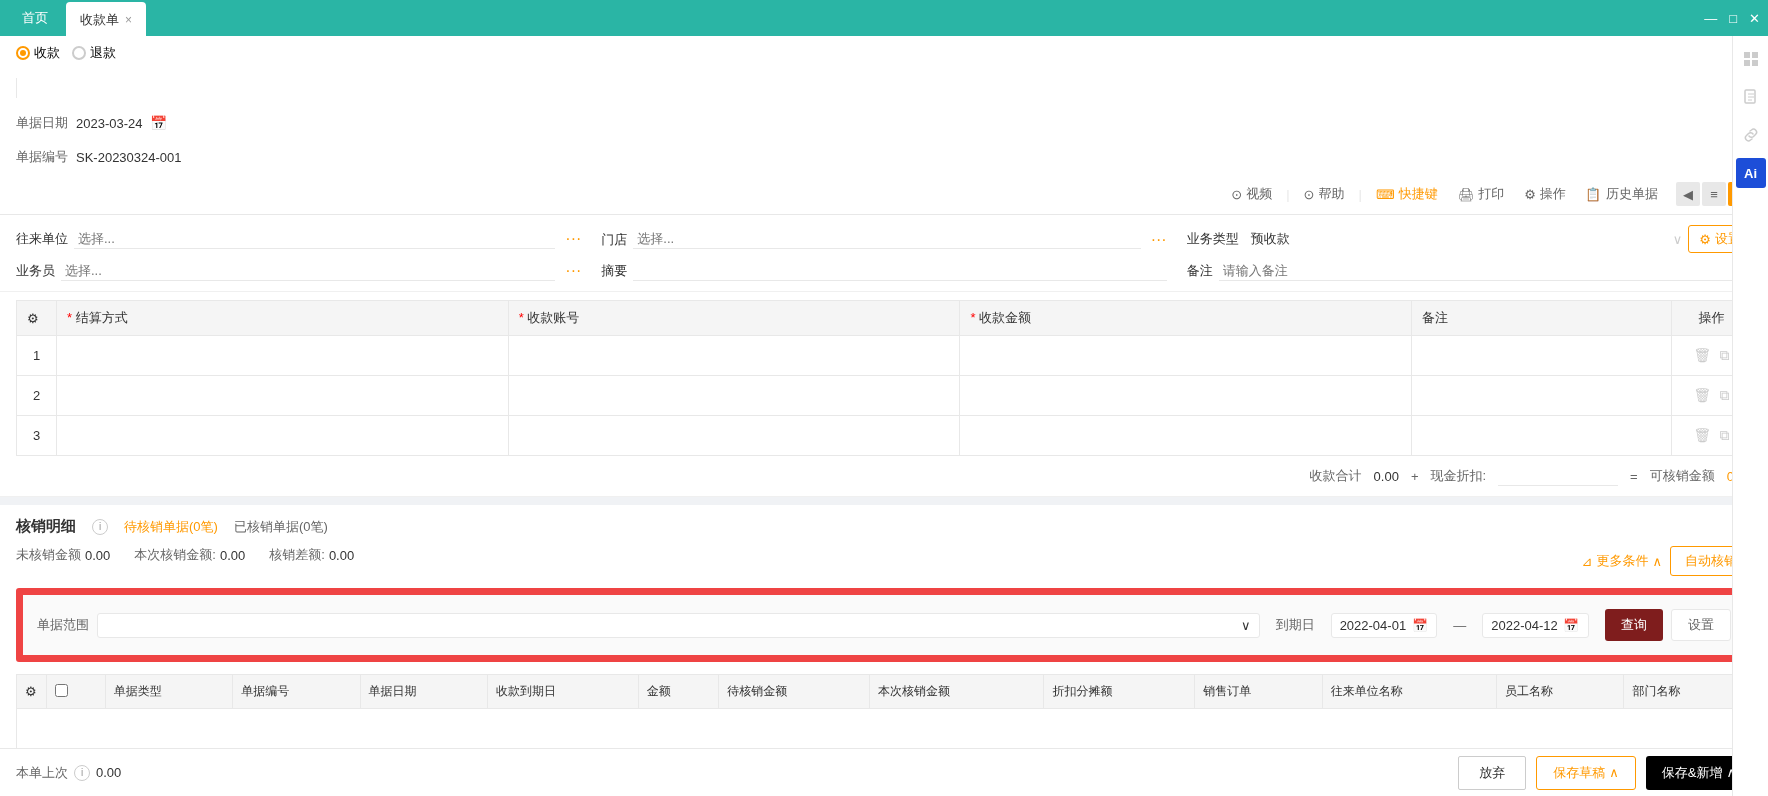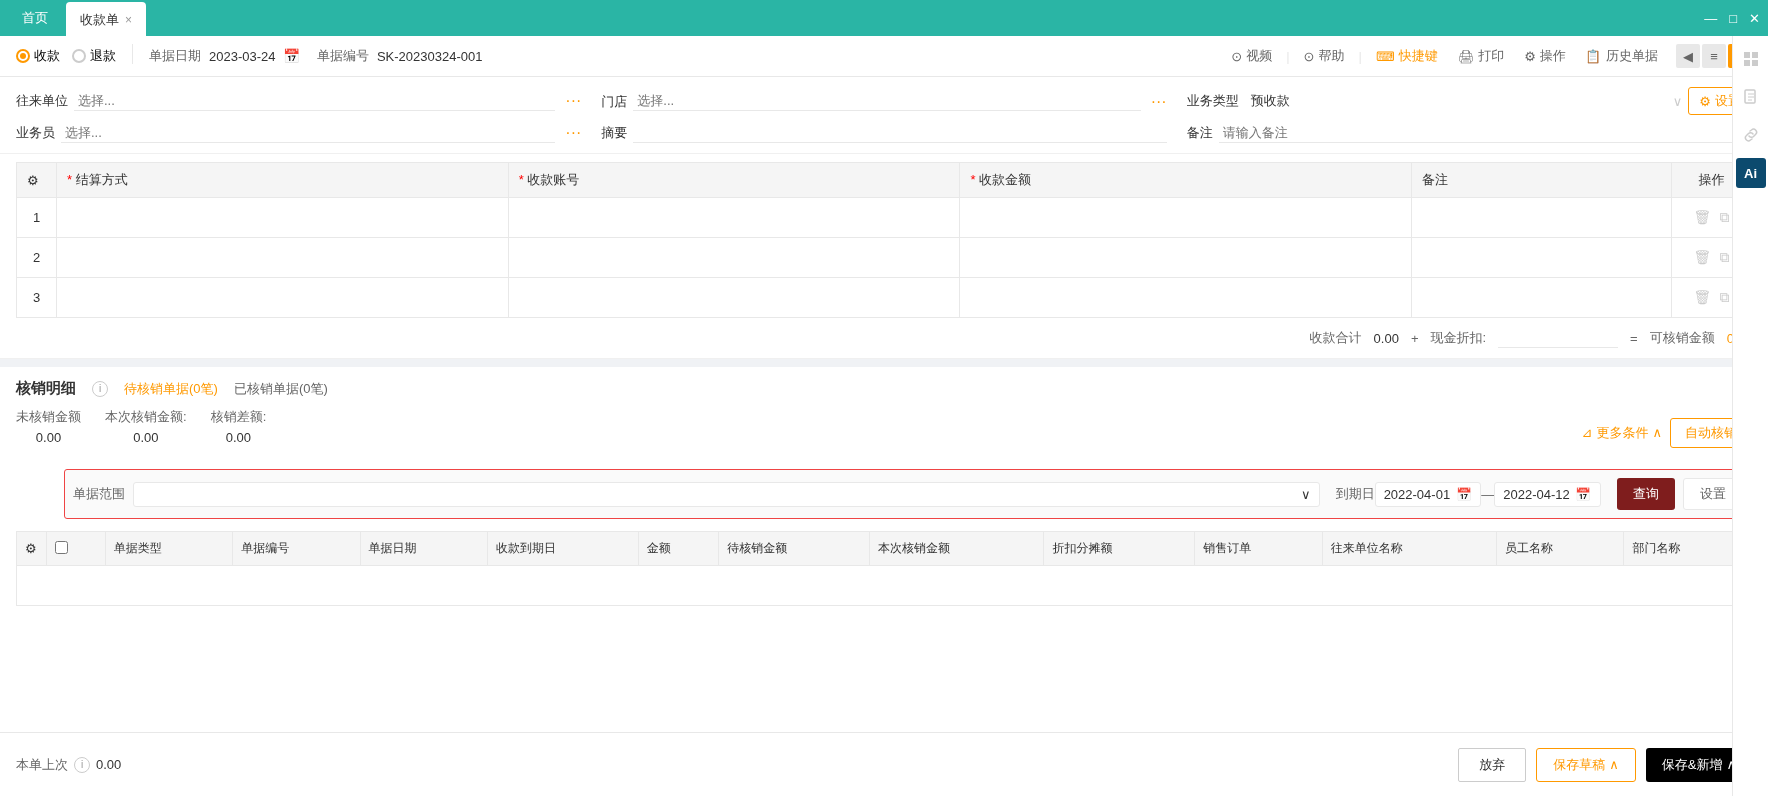--- a/index.html
+++ b/index.html
@@ -60,20 +60,21 @@
       overflow-y: auto;
     }
 
     
     .toolbar-row {
       display: flex;
       padding: 8px 16px;
       background: #fff;
       border-bottom: 1px solid #e8e8e8;
       gap: 16px;
+      flex-direction: column;
     }
     .radio-group {
       display: flex;
       align-items: center;
       gap: 12px;
     }
     .radio-item {
       display: flex;
       align-items: center;
       gap: 4px;
@@ -307,21 +308,20 @@
       display: flex;
       gap: 24px;
       align-items: center;
       margin-bottom: 12px;
     }
     .stat-item {
       display: flex;
       align-items: center;
       gap: 4px;
       font-size: 13px;
-      flex-direction: column;
     }
     .stat-label { color: #666; }
     .stat-value { color: #333; }
     .reconcile-actions {
       margin-left: auto;
       display: flex;
       align-items: center;
       gap: 8px;
     }
     .filter-btn {
@@ -341,25 +341,24 @@
       cursor: pointer;
       font-size: 13px;
     }
 
     
     .filter-row {
       display: flex;
       align-items: center;
       gap: 16px;
       margin-bottom: 12px;
-      padding: 8px;
-      border: 1px solid #ef4444;
+      padding: 14px;
+      border: 7px solid #ef4444;
       border-radius: 3px;
       background: #fafafa;
-      margin-left: 48px;
     }
     .filter-field {
       display: flex;
       align-items: center;
       gap: 8px;
       flex: 1;
     }
     .filter-label { color: #666; white-space: nowrap; font-size: 13px; }
     .filter-select {
       flex: 1;
@@ -371,21 +370,21 @@
       background: #fff;
       display: flex;
       align-items: center;
       justify-content: space-between;
       cursor: pointer;
       min-width: 120px;
     }
     .date-range {
       display: flex;
       align-items: center;
-      gap: 0;
+      gap: 16px;
     }
     .date-input {
       border: 1px solid #e8e8e8;
       border-radius: 3px;
       padding: 4px 8px;
       font-size: 13px;
       color: #333;
       background: #fff;
       display: flex;
       align-items: center;
@@ -435,21 +434,21 @@
       font-size: 12px;
     }
     .checkbox-cell { text-align: center; width: 30px; }
 
     
     .footer-bar {
       position: fixed;
       bottom: 0;
       left: 0;
       right: 0;
-      height: 64px;
+      height: 48px;
       background: #fff;
       border-top: 1px solid #e8e8e8;
       display: flex;
       align-items: center;
       padding: 0 16px;
       gap: 12px;
     }
     .footer-info {
       display: flex;
       align-items: center;
@@ -862,21 +861,21 @@
       <line x1="5" y1="8" x2="11" y2="8" stroke="#ccc" stroke-width="1"></line>
       <line x1="5" y1="11" x2="9" y2="11" stroke="#ccc" stroke-width="1"></line>
     </svg>
   </div>
   <div class="sidebar-icon-btn">
     <svg width="16" height="16" viewBox="0 0 16 16" fill="none">
       <path d="M6 9a3 3 0 0 0 4.5.5l2-2a3 3 0 0 0-4-4.5L7 4" stroke="#ccc" stroke-width="1.5" stroke-linecap="round"></path>
       <path d="M10 7a3 3 0 0 0-4.5-.5l-2 2a3 3 0 0 0 4 4.5L9 12" stroke="#ccc" stroke-width="1.5" stroke-linecap="round"></path>
     </svg>
   </div>
-  <div class="sidebar-icon-btn active" style="background:#0c4a6e; color:#fff; font-size:12px; font-weight:bold;">
+  <div class="sidebar-icon-btn active" style="background:#1d4ed8; color:#fff; font-size:12px; font-weight:bold;">
     <span>Ai</span>
   </div>
 </div>
 
 <style>
   
   .data-table th span.required::before,
   span.required::before {
     content: '* ';
     color: #f00;

